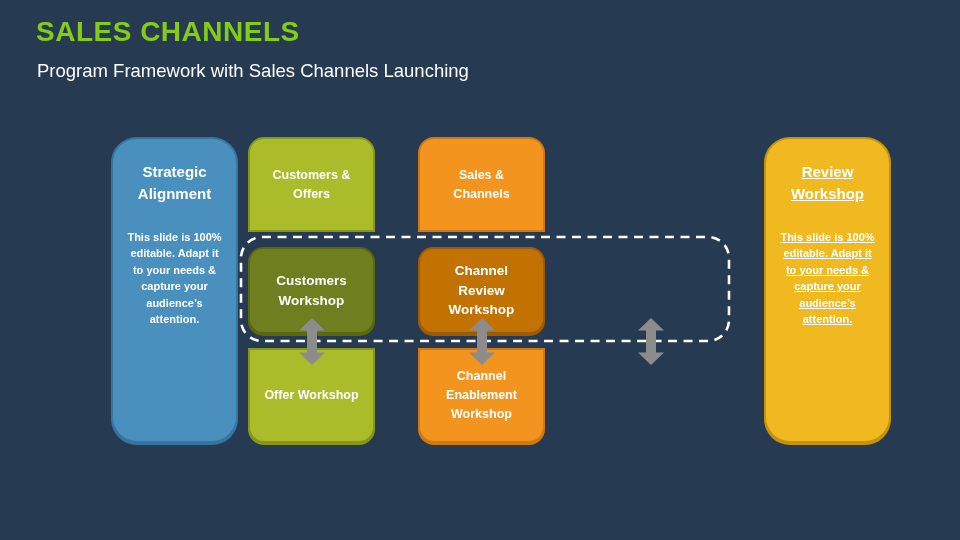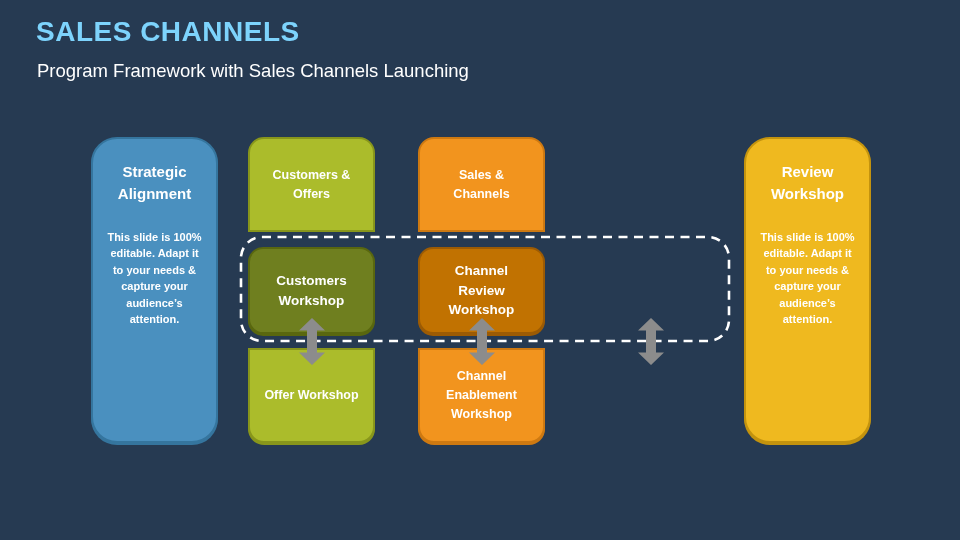--- a/index.html
+++ b/index.html
@@ -3,34 +3,34 @@
 <meta charset="utf-8">
 <style>
   html,body{margin:0;padding:0;background:#263A52;}
   .slide{
     position:relative;width:960px;height:540px;overflow:hidden;
     background:#263A52;
     font-family:"Liberation Sans",sans-serif;color:#FFFFFF;
   }
   .title{
     position:absolute;left:36px;top:16px;
-    font-size:28px;font-weight:800;letter-spacing:.5px;color:#7dd3fc;
+    font-size:28px;font-weight:800;letter-spacing:.5px;color:#84cc16;
   }
   .subtitle{
     position:absolute;left:37px;top:60px;
     font-size:18.5px;font-weight:500;color:#FFFFFF;
   }
   .sidebox{
     position:absolute;top:137px;width:127px;height:306px;
     border-radius:26px;box-sizing:border-box;
     display:flex;flex-direction:column;align-items:center;
-    text-align:center;z-index:1;
+    text-align:center;z-index:1;margin-left:20px;
   }
   .sidebox.blue{left:91px;background:#4A90BF;border:2px solid #35759E;box-shadow:0 2px 0 #35759E;}
-  .sidebox.yellow{left:744px;background:#EFB91F;border:2px solid #C3930E;box-shadow:0 2px 0 #C3930E;}
+  .sidebox.yellow{left:744px;background:#EFB91F;border:2px solid #C3930E;box-shadow:0 2px 0 #C3930E;text-decoration:underline;}
   .sb-heading{margin-top:22px;font-size:15px;font-weight:700;line-height:1.45;padding:0 14px;}
   .sb-body{margin-top:24px;font-size:11px;font-weight:600;line-height:1.5;padding:0 11px;}
   .col{position:absolute;top:137px;width:127px;height:306px;z-index:2;}
   .col.c0{left:248px;}
   .col.c1{left:418px;}
   .col.c2{left:587px;}
   .col.green {--light:#ABBC2B;--ledge:#88961B;--dark:#6F7F1F;--dedge:#59670F;}
   .col.orange{--light:#F2941E;--ledge:#CE7911;--dark:#C17201;--dedge:#9C5B04;}
   .col.teal  {--light:#2AA88C;--ledge:#1D8A71;--dark:#1F7E67;--dedge:#14614E;}
   .cbox{

